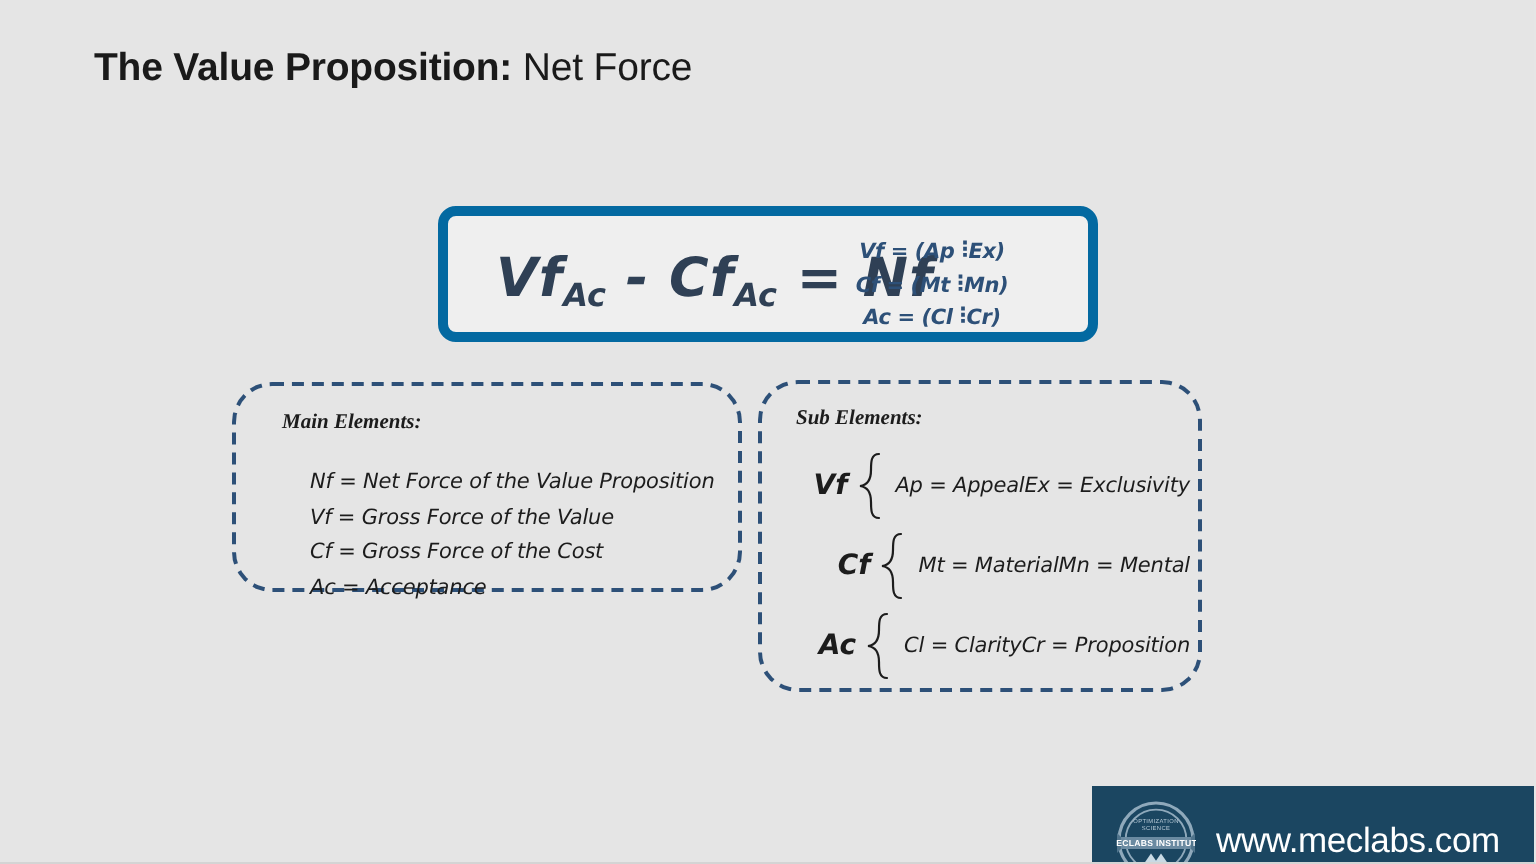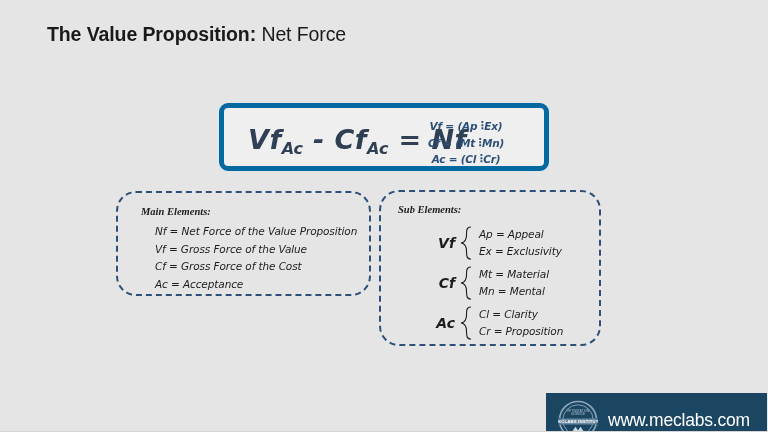--- a/index.html
+++ b/index.html
@@ -120,21 +120,21 @@
     font-size: 10.5px;
     color: #1c1c1c;
     white-space: nowrap;
   }
   #main-elements-box .box-heading { left: 23px; top: 13px; }
   #sub-elements-box  .box-heading { left: 17px; top: 12px; }
 
   .def-list {
     position: absolute;
     left: 37px;
-    top: 30px;
+    top: 40px;
     margin: 0;
     padding: 0;
     list-style: none;
   }
   .def-list li {
     font-family: "DejaVu Sans", sans-serif;
     font-style: italic;
     font-size: 10.5px;
     color: #1c1c1c;
     line-height: 17.5px;
@@ -167,21 +167,21 @@
     white-space: nowrap;
   }
   .brace {
     width: 13px;
     height: 34px;
     flex: 0 0 13px;
     margin-right: 7px;
   }
   .sub-group-items {
     display: flex;
-    flex-direction: column;
+    flex-direction: row;
     justify-content: center;
   }
   .sub-group-items span {
     font-family: "DejaVu Sans", sans-serif;
     font-style: italic;
     font-size: 10.5px;
     color: #1c1c1c;
     line-height: 17px;
     white-space: nowrap;
     letter-spacing: -0.1px;

